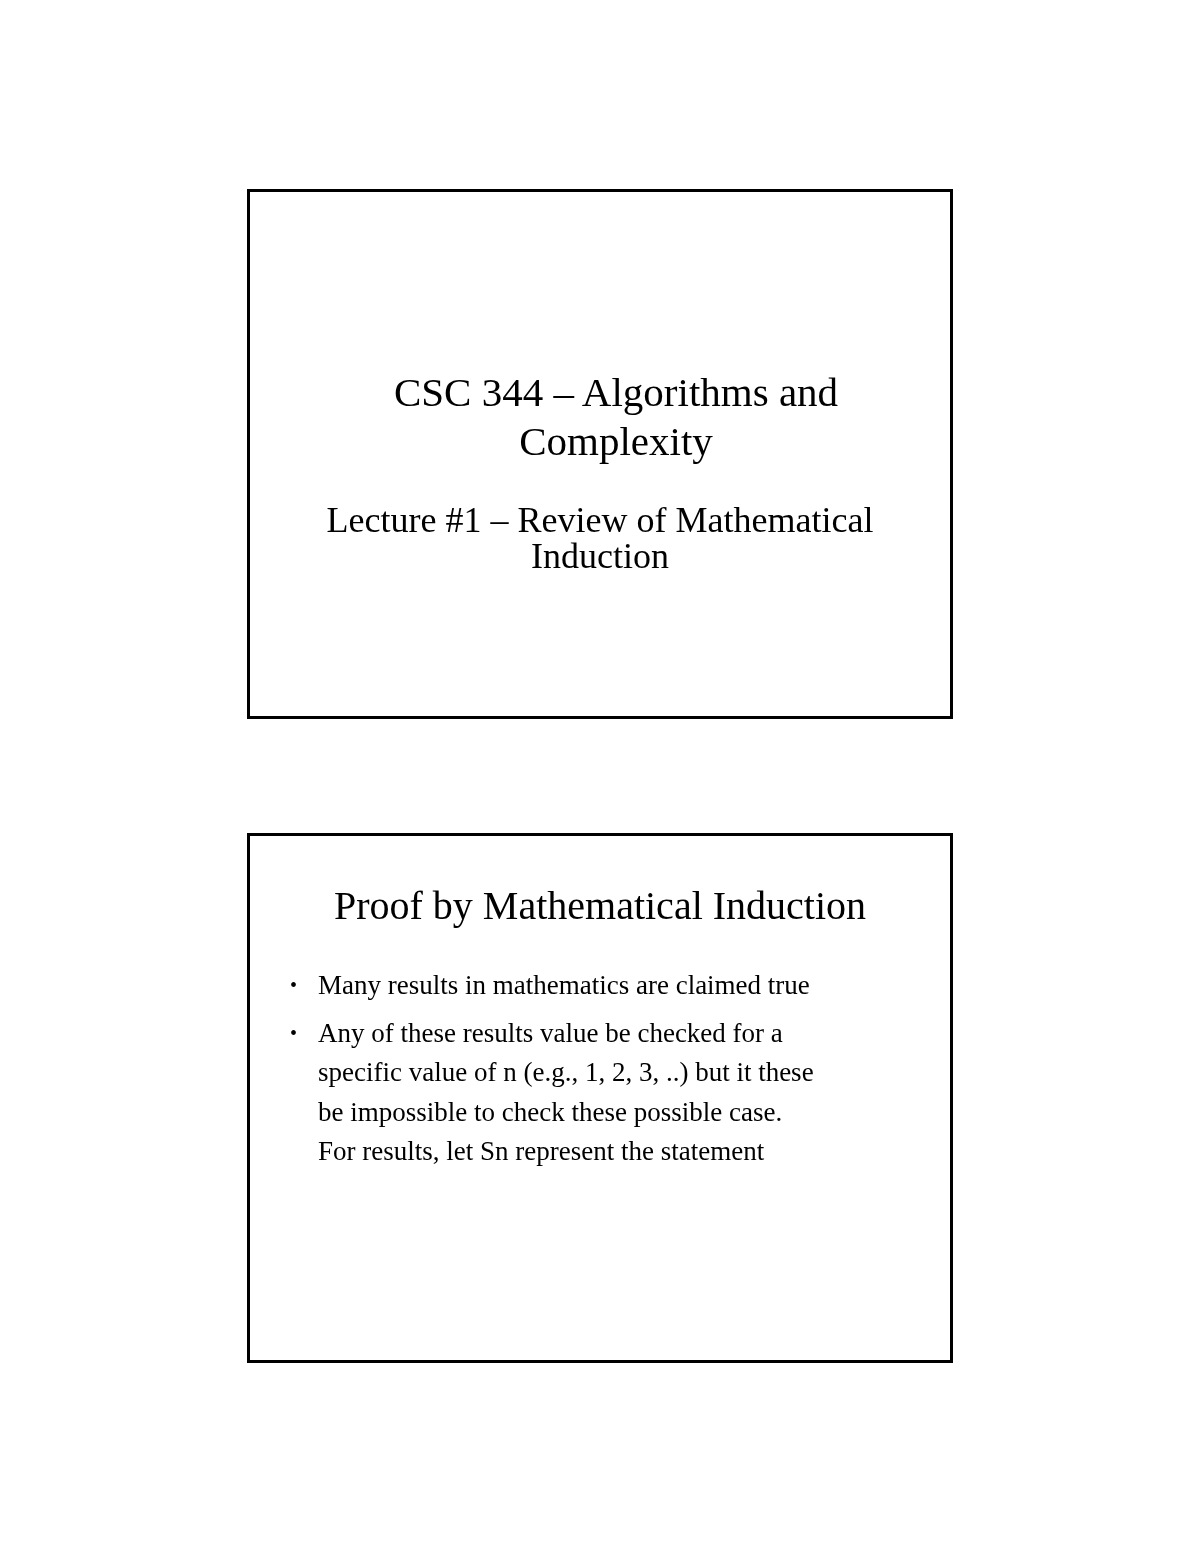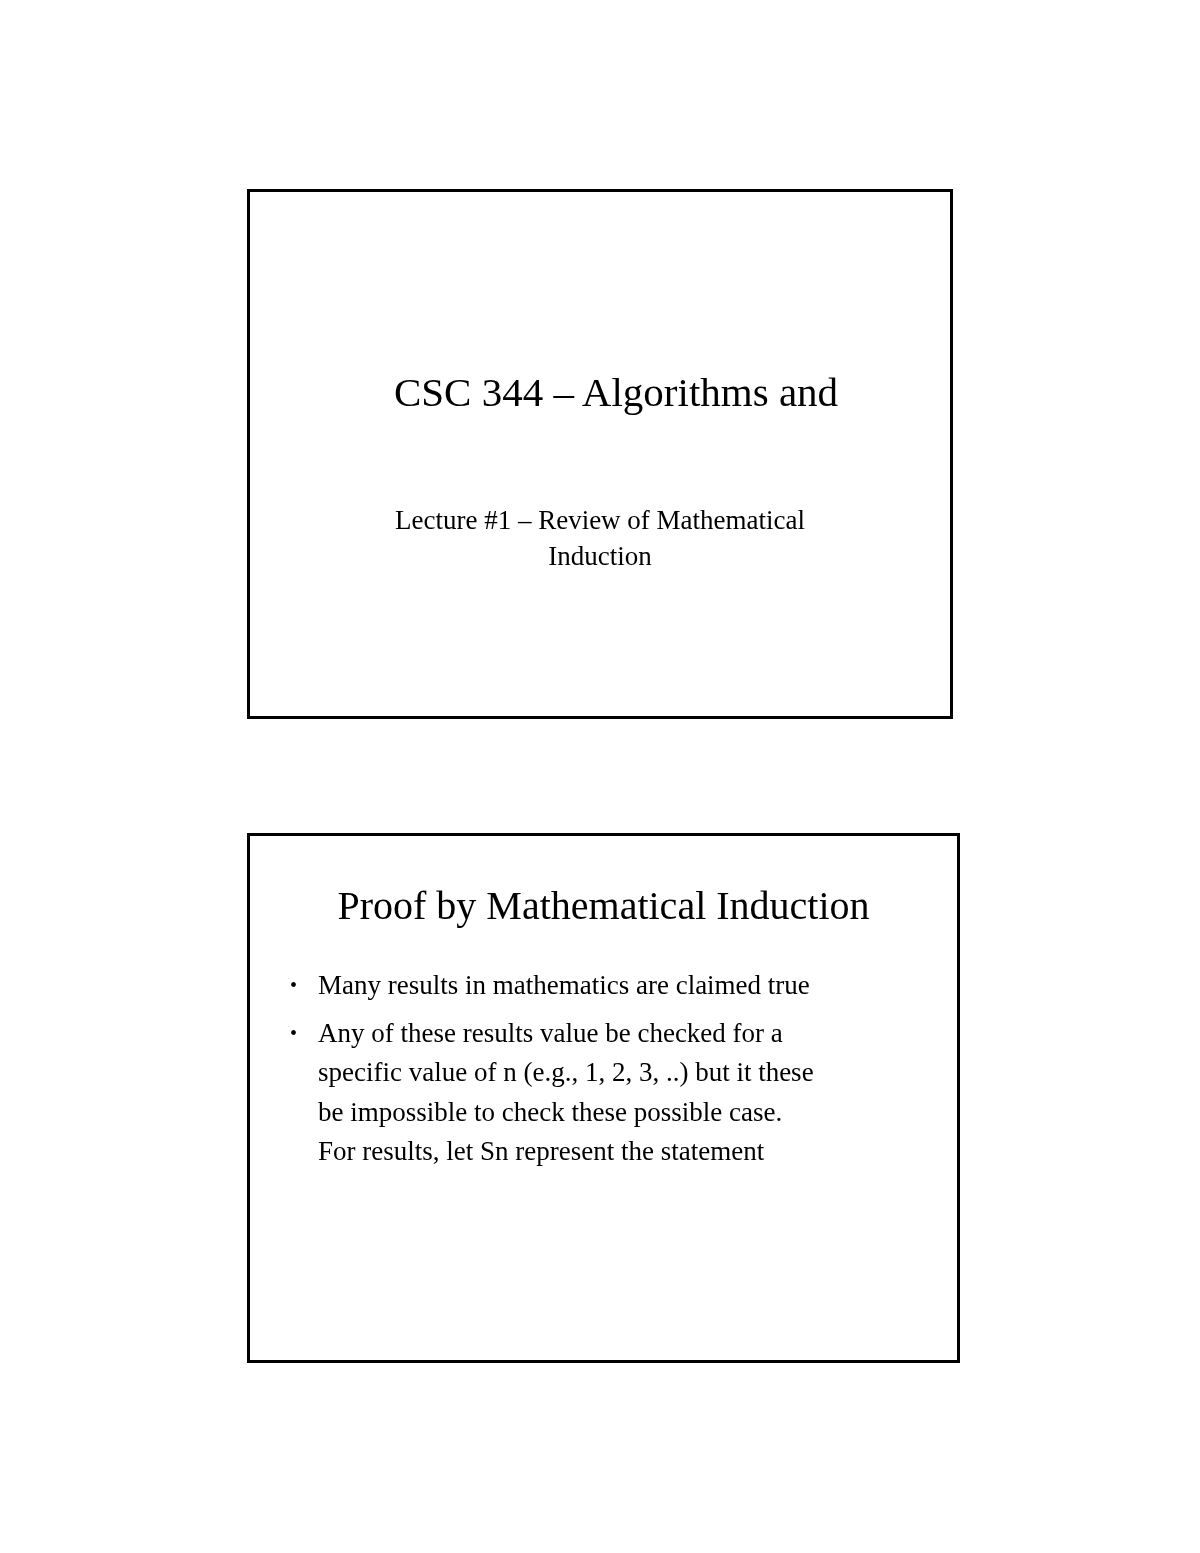--- a/index.html
+++ b/index.html
@@ -1,37 +1,38 @@
 <!DOCTYPE html>
 <html><head>
 <meta charset="utf-8">
 <style>
   html, body { margin:0; padding:0; background:#ffffff; }
   body { width:1200px; height:1553px; position:relative; overflow:hidden;
          font-family:"Liberation Serif", "DejaVu Serif", serif; color:#000; }
   .slide { position:absolute; left:247px; width:700px; height:524px;
            border:3px solid #000; box-sizing:content-box; background:#fff; }
   #slide1 { top:189px; }
-  #slide2 { top:833px;padding-left:7px; }
+  #slide2 { top:833px; }
   .title1 { position:absolute; left:8px; right:0; top:176px; text-align:center;
             font-size:41px; line-height:49px;padding-left:24px; }
   .sub1 { position:absolute; left:0; right:0; top:310px; text-align:center;
-          font-size:27px; line-height:36px; }
+          font-size:36px; line-height:36px; }
   .title2 { position:absolute; left:0; right:0; top:46px; text-align:center;
             font-size:40px; line-height:48px; }
   .bullets { position:absolute; left:36px; right:30px; top:130px; margin:0; padding:0; list-style:none; }
   .bullets li { position:relative; padding-left:32px; font-size:27px; line-height:39.5px; margin-bottom:8px; }
   .bullets li .dot { position:absolute; left:4px; top:0; font-size:20px; }
 </style>
 </head>
 <body>
 
 <div class="slide" id="slide1">
   <div class="title1">
     <div>CSC 344 – Algorithms and</div>
+    <div>Complexity</div>
   </div>
   <div class="sub1">
     <div>Lecture #1 – Review of Mathematical</div>
     <div>Induction</div>
   </div>
 </div>
 
 <div class="slide" id="slide2">
   <div class="title2">Proof by Mathematical Induction</div>
   <ul class="bullets">

